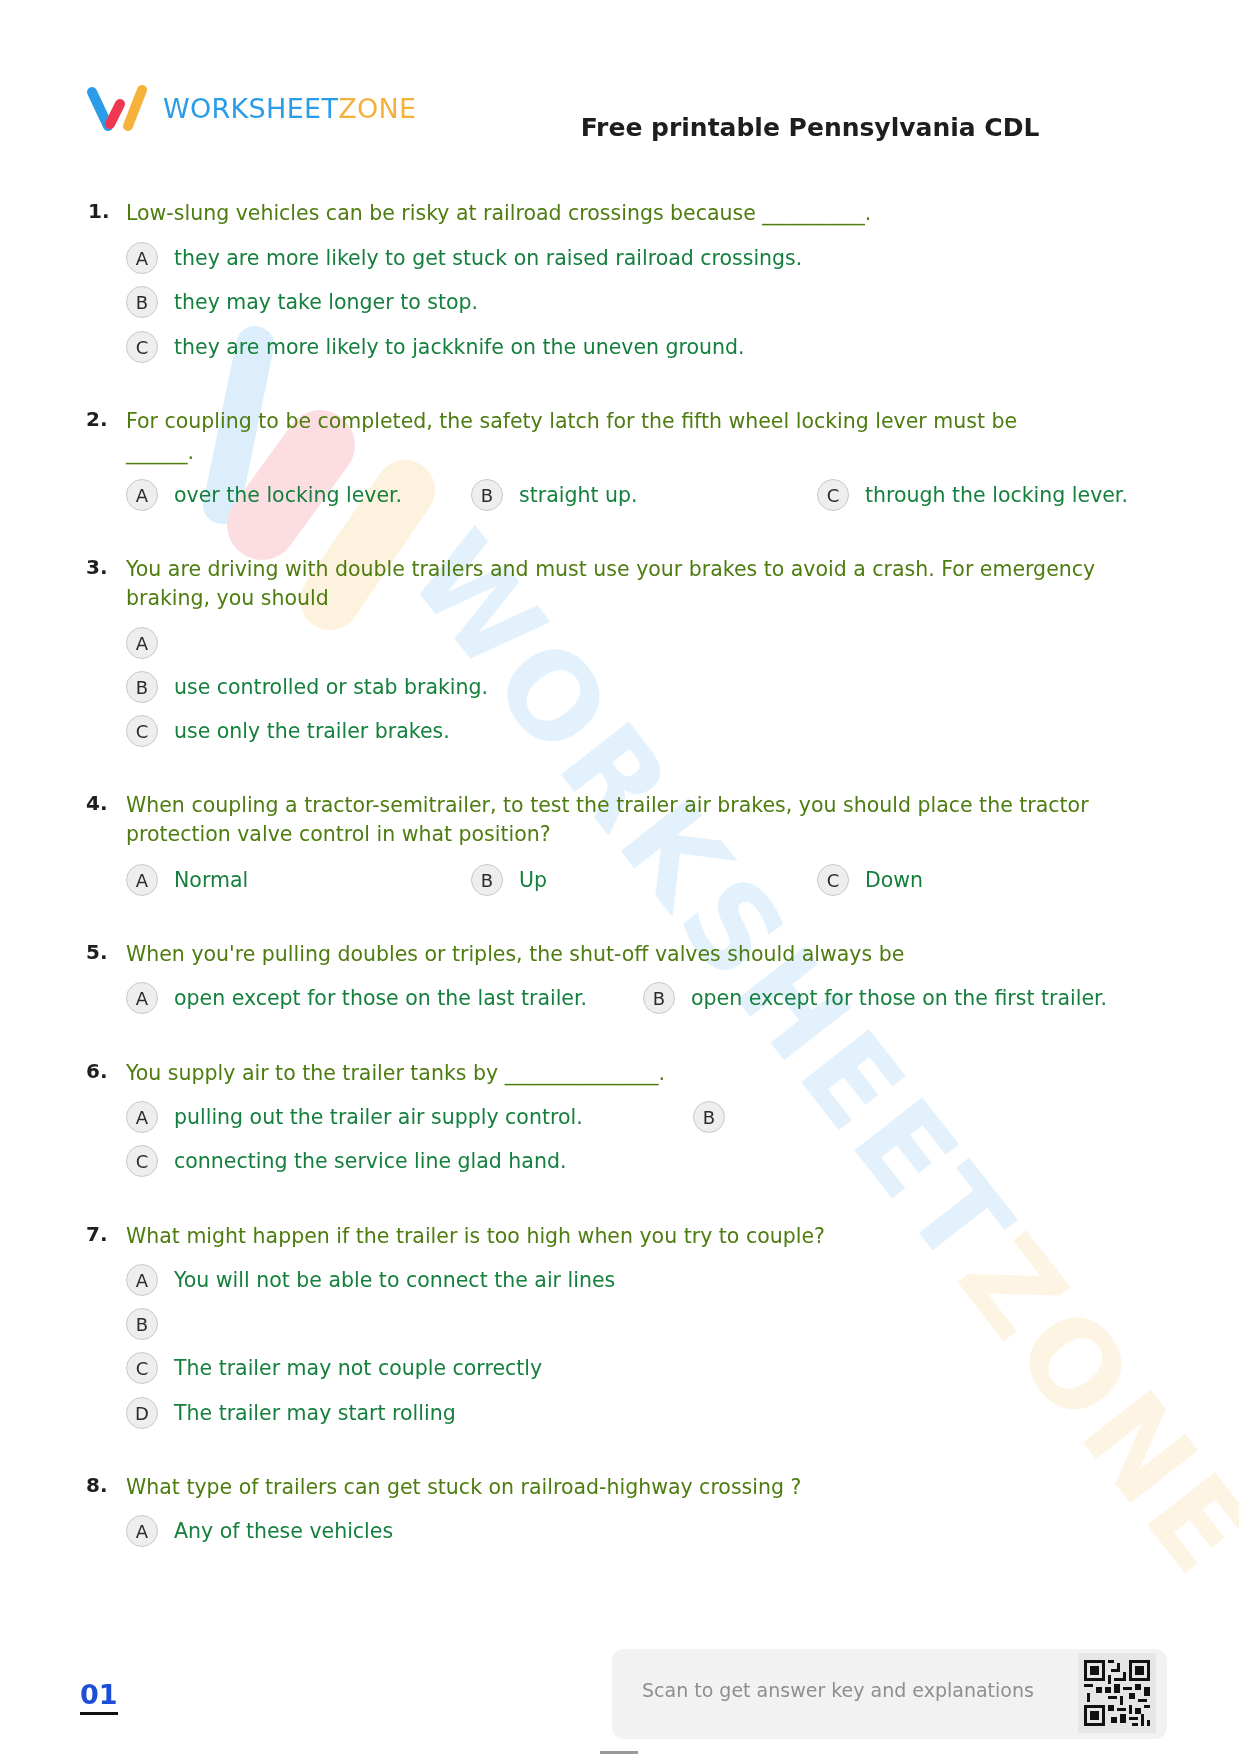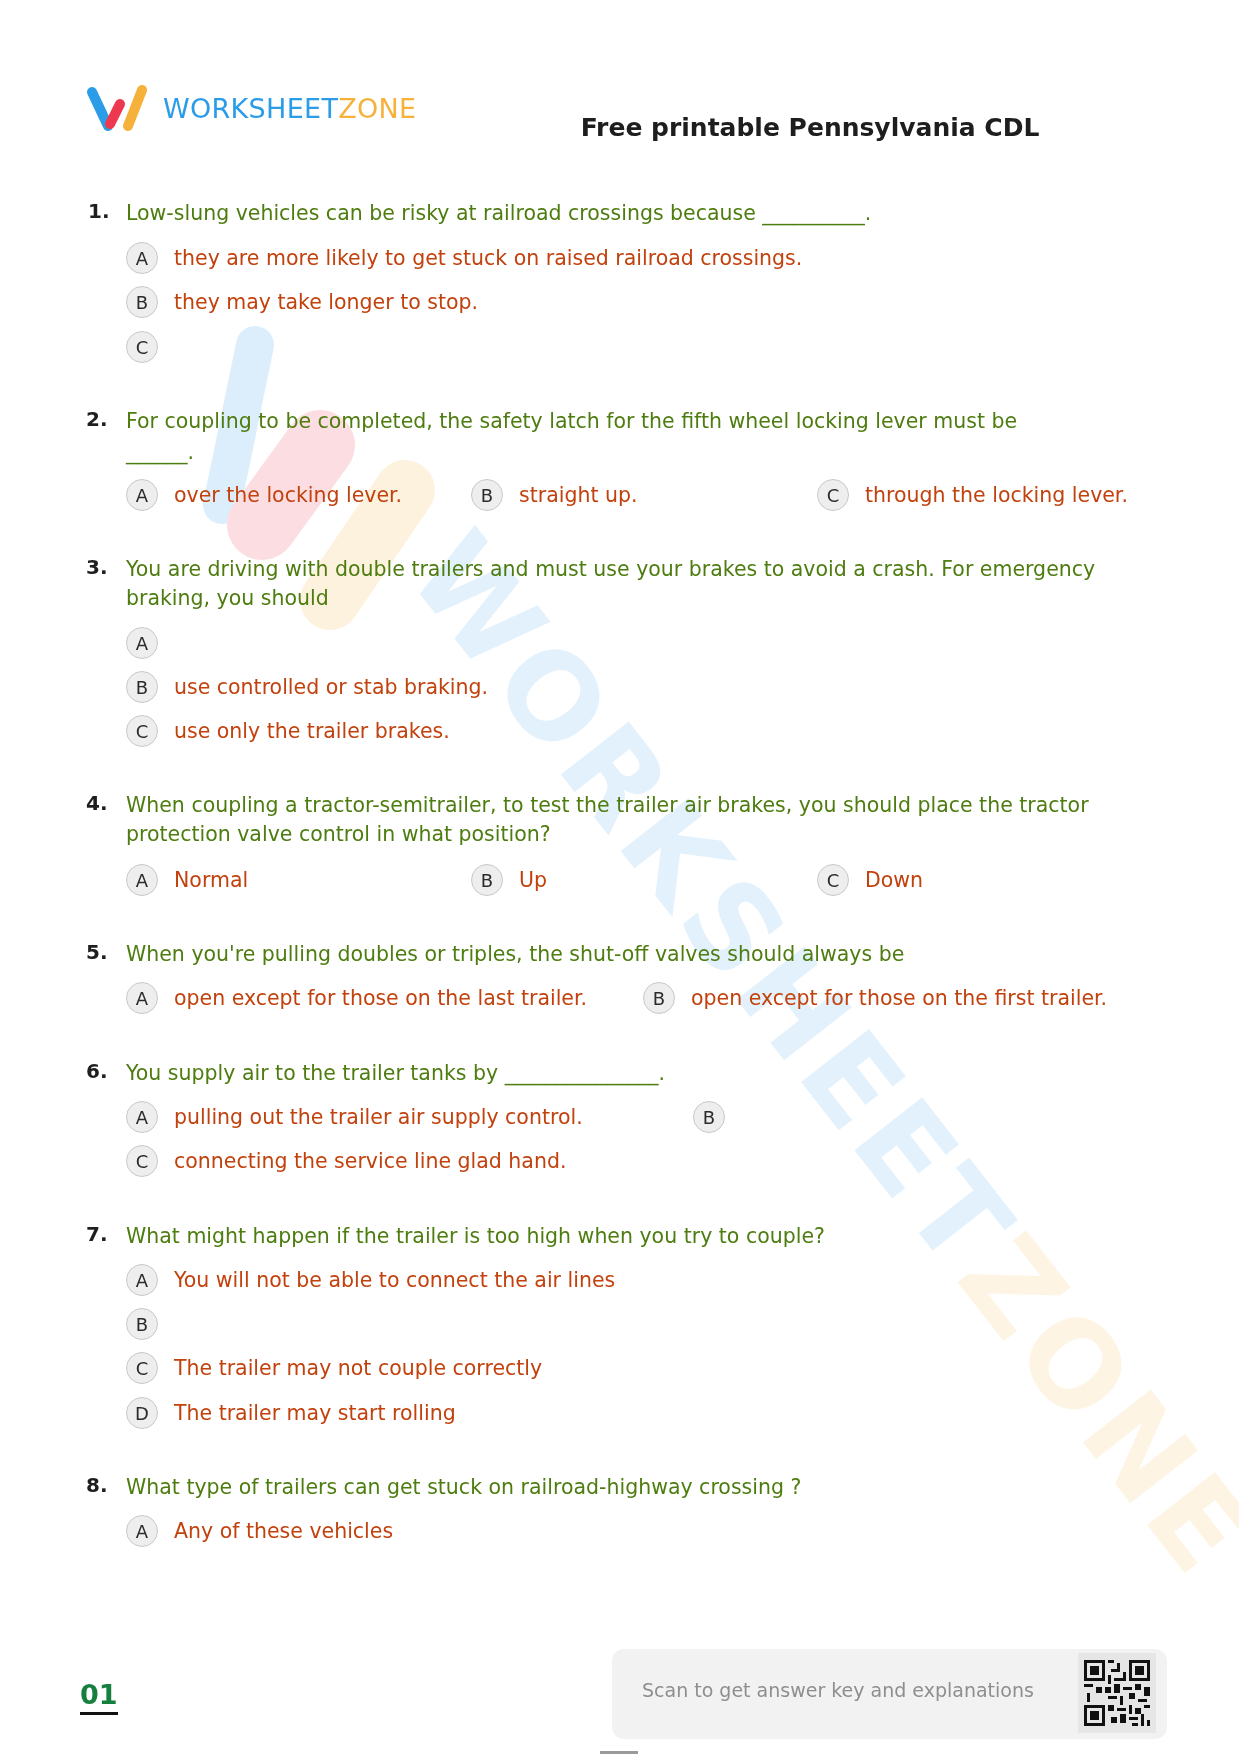--- a/index.html
+++ b/index.html
@@ -16,27 +16,27 @@
            font-size:25px; line-height:40px; color:#1e1e1e;margin-top:28px; }
   
   .wm { left:0; top:0; width:1239px; height:1754px; pointer-events:none; }
   
   .qnum { font-weight:bold; font-size:20px; color:#1e1e1e; }
   .qtext { font-size:20.5px; line-height:30px; color:#4d7c0f; }
   .opt { display:flex; align-items:center; height:36px; }
   .badge { width:32px; height:32px; border-radius:50%; background:#eeeeee;
            border:1px solid #c9c9c9; box-sizing:border-box; display:flex;
            align-items:center; justify-content:center; font-size:18px; color:#2b2b2b; flex:none; }
-  .otext { margin-left:16px; font-size:20.5px; color:#c2410c; white-space:nowrap;text-align:center; }
+  .otext { margin-left:16px; font-size:20.5px; color:#15803d; white-space:nowrap;text-align:center; }
   
   .footer-box { left:612px; top:1649px; width:555px; height:90px; background:#f2f2f2;
                 border-radius:12px; }
   .footer-text { left:642px; top:1679px; font-size:19px; color:#8e8e8e; }
   .qr { left:1078px; top:1653px; width:78px; height:80px; background:#e6e6e6; }
-  .pagenum { left:80px; top:1680px; font-size:27px; font-weight:bold; color:#15803d;
+  .pagenum { left:80px; top:1680px; font-size:27px; font-weight:bold; color:#1d4ed8;
              border-bottom:3px solid #111; line-height:30px; padding-bottom:2px; }
   .bottom-line { left:600px; top:1751px; width:38px; height:3px; background:#9a9a9a; }
 </style>
 </head>
 <body>
 
 <svg class="abs wm" viewBox="0 0 1239 1754">
   <g opacity="0.16">
     <line x1="255" y1="345" x2="222" y2="505" stroke="#2b9de8" stroke-width="38" stroke-linecap="round"></line>
     <line x1="320" y1="445" x2="262" y2="525" stroke="#ee3850" stroke-width="70" stroke-linecap="round"></line>
@@ -64,20 +64,21 @@
 <div class="abs opt" style="left:126px;top:240px;">
     <span class="badge">A</span>
     <span class="otext">they are more likely to get stuck on raised railroad crossings.</span>
   </div>
 <div class="abs opt" style="left:126px;top:284px;">
     <span class="badge">B</span>
     <span class="otext">they may take longer to stop.</span>
   </div>
 <div class="abs opt" style="left:126px;top:329px;">
     <span class="badge">C</span>
+    <span class="otext">they are more likely to jackknife on the uneven ground.</span>
   </div>
 
 <div class="abs qnum" style="left:86px;top:407px;">2.</div>
 <div class="abs qtext" style="left:126px;top:406px;">For coupling to be completed, the safety latch for the fifth wheel locking lever must be</div>
 <div class="abs qtext" style="left:126px;top:437px;">______.</div>
 <div class="abs opt" style="left:126px;top:477px;">
     <span class="badge">A</span>
     <span class="otext">over the locking lever.</span>
   </div>
 <div class="abs opt" style="left:471px;top:477px;">

